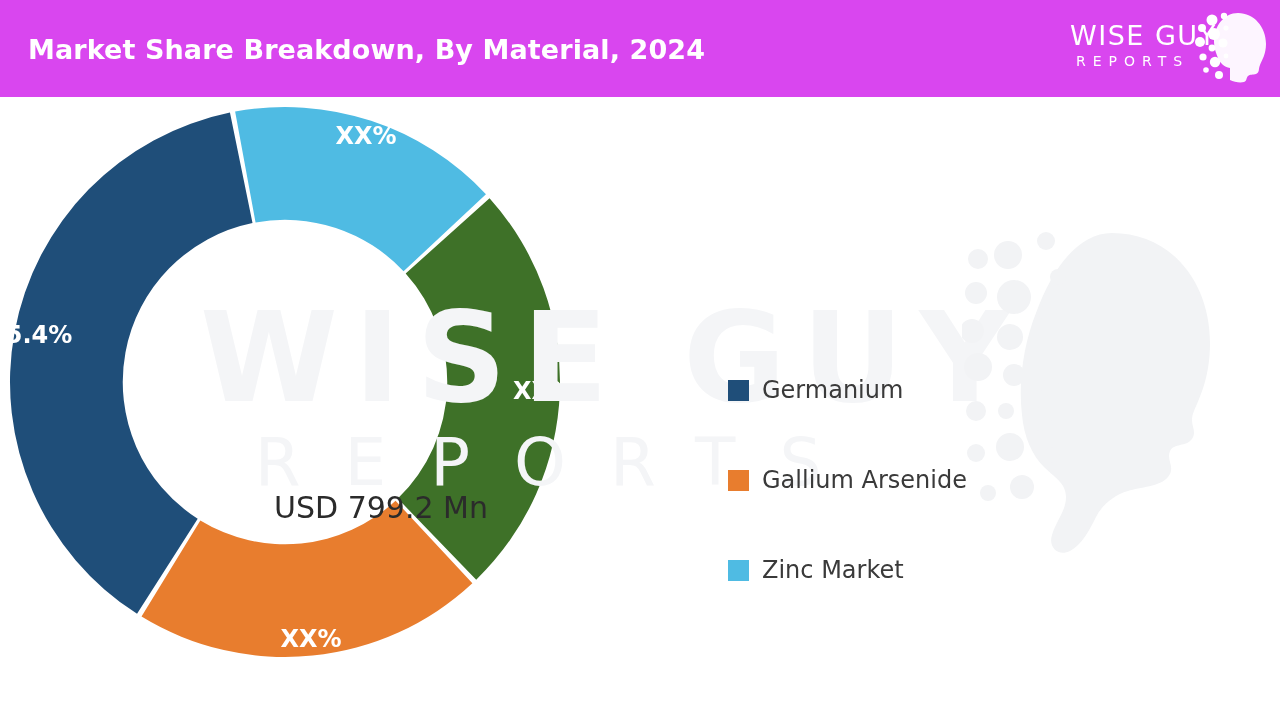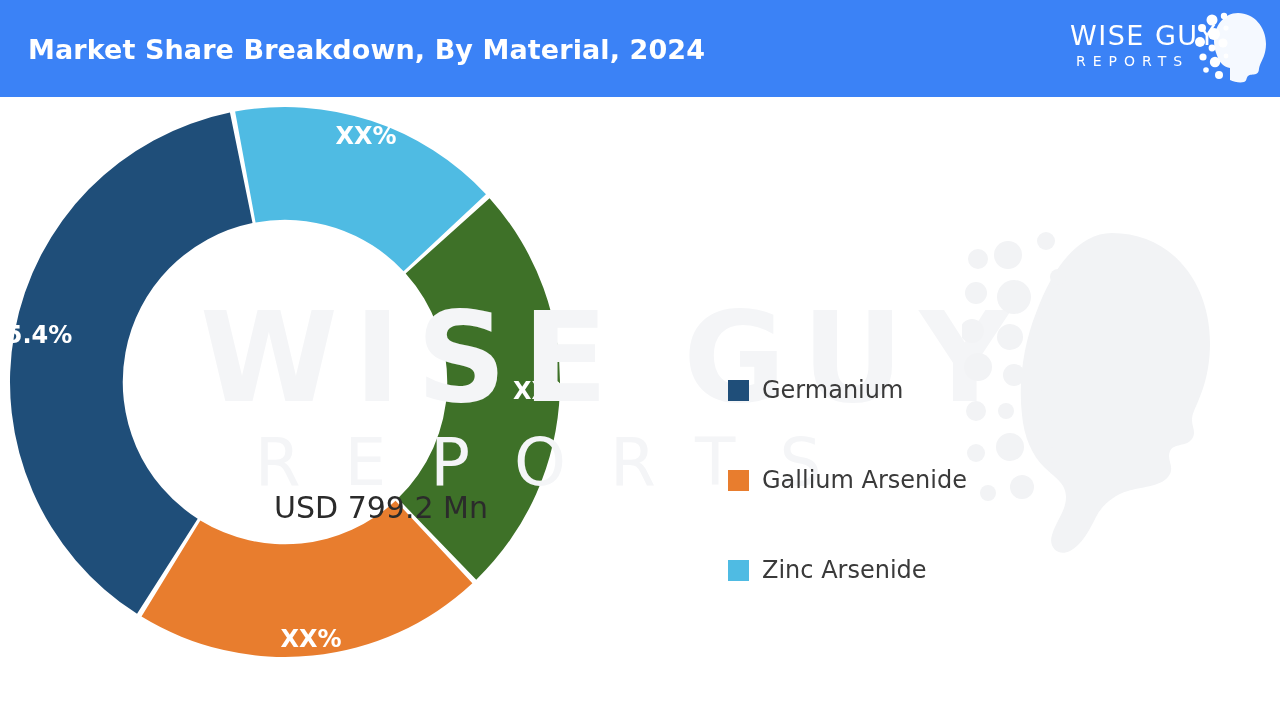--- a/index.html
+++ b/index.html
@@ -15,21 +15,21 @@
     overflow: hidden;
     font-family: "DejaVu Sans", "Liberation Sans", sans-serif;
   }
 
   
   #header {
     position: absolute;
     left: 0; top: 0;
     width: 1280px;
     height: 97px;
-    background: #3b82f6;
+    background: #d946ef;
     box-sizing: border-box;
     padding-left: 16px;
   }
   #header-title {
     position: absolute;
     left: 28px;
     top: 34px;
     font-size: 27px;
     font-weight: bold;
     color: #ffffff;
@@ -239,18 +239,18 @@
       <div class="legend-item">
         <span class="legend-swatch" style="background: rgb(31, 78, 121);"></span>
         <span class="legend-label">Germanium</span>
       </div>
       <div class="legend-item">
         <span class="legend-swatch" style="background: rgb(232, 125, 46);"></span>
         <span class="legend-label">Gallium Arsenide</span>
       </div>
       <div class="legend-item">
         <span class="legend-swatch" style="background: rgb(79, 187, 227);"></span>
-        <span class="legend-label">Zinc Arsenide</span>
+        <span class="legend-label">Zinc Market</span>
       </div>
     </div>
 
   </div>
 </div>
 
 </body></html>

